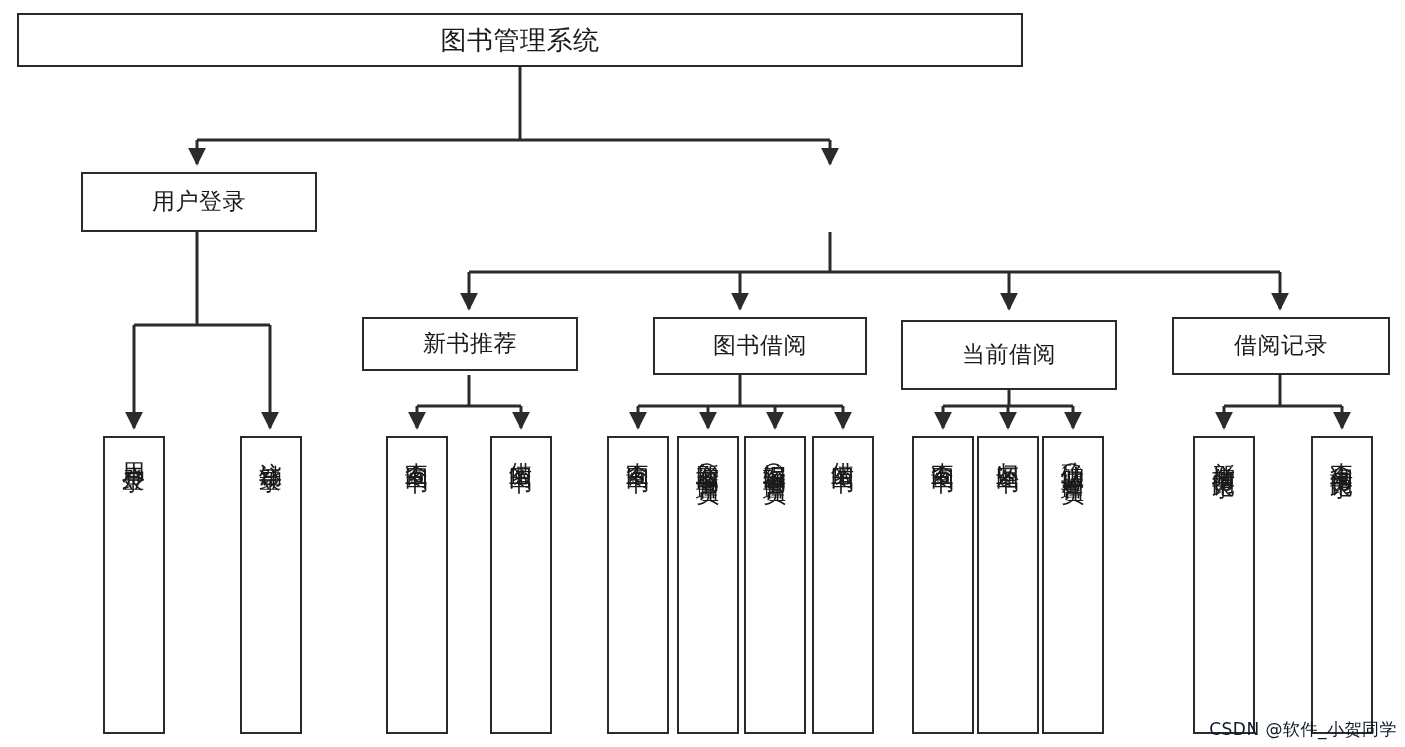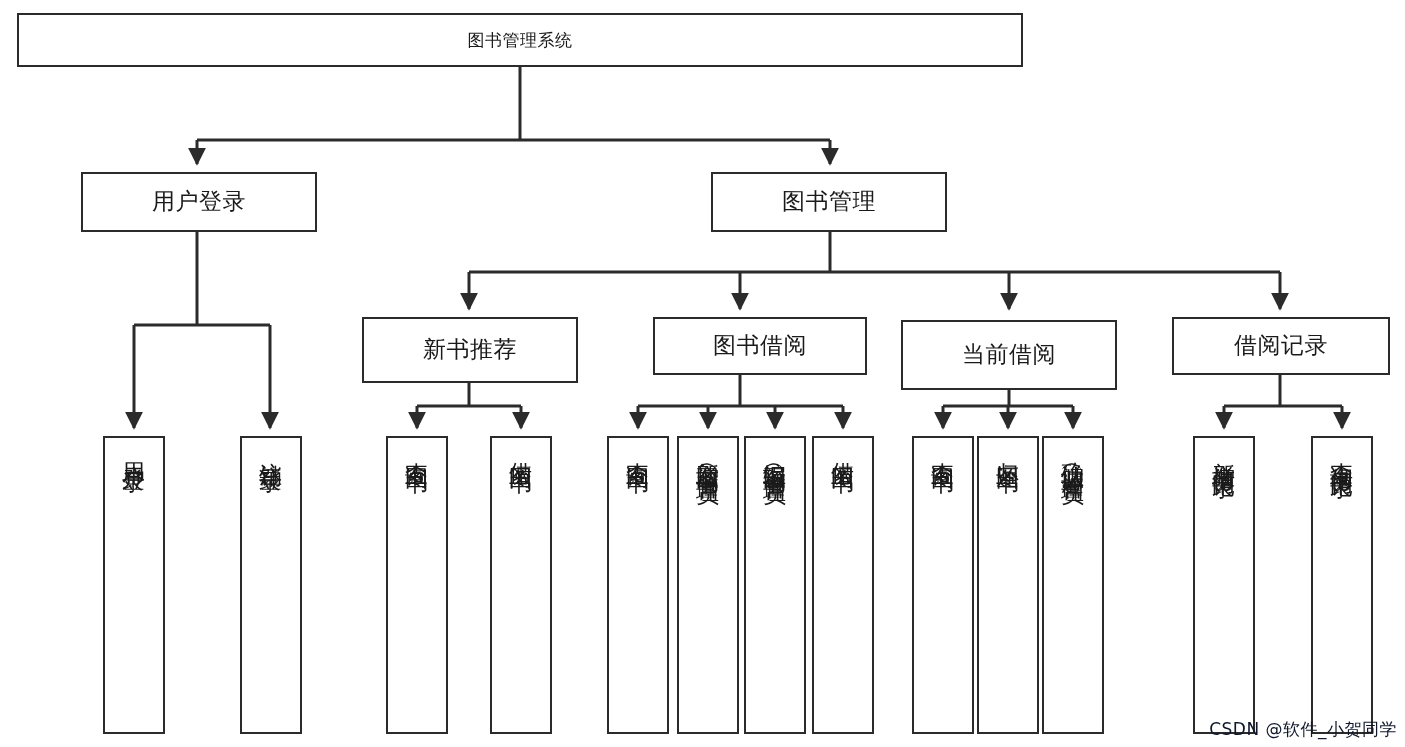--- a/index.html
+++ b/index.html
@@ -50,21 +50,21 @@
     padding-top: 6px;
   }
   .node.vert .label {
     writing-mode: vertical-rl;
     text-orientation: upright;
     font-size: 23px;
     line-height: 1.05;
     letter-spacing: 3px;
     max-height: 286px;
   }
-  .node.root .label { font-size: 17px; }
+  .node.root .label { font-size: 26px; }
   #watermark {
     position: absolute;
     right: 8px;
     bottom: 6px;
     font-size: 17px;
     color: #0f172a;
     white-space: nowrap;
     letter-spacing: 0.5px;
     pointer-events: none;
   }
@@ -124,25 +124,22 @@
     </g>
   </svg>
 
   <div class="node horiz root" style="left:17px; top:13px; width:1006px; height:54px;">
     <span class="label">图书管理系统</span>
   </div>
 
   <div class="node horiz" style="left:81px; top:172px; width:236px; height:60px;">
     <span class="label">用户登录</span>
   </div>
-  <div class="node horiz" style="left:711px; top:172px; width:236px; height:60px;">
-    <span class="label">图书管理</span>
-  </div>
 
-  <div class="node horiz" style="left:362px; top:317px; width:216px; height:66px;">
+  <div class="node horiz" style="left:362px; top:317px; width:216px; height:54px;">
     <span class="label">新书推荐</span>
   </div>
   <div class="node horiz" style="left:633px; top:317px; width:214px; height:58px;margin-left:20px;">
     <span class="label">图书借阅</span>
   </div>
   <div class="node horiz" style="left:901px; top:320px; width:216px; height:70px;">
     <span class="label">当前借阅</span>
   </div>
   <div class="node horiz" style="left:1172px; top:317px; width:218px; height:58px;">
     <span class="label">借阅记录</span>

